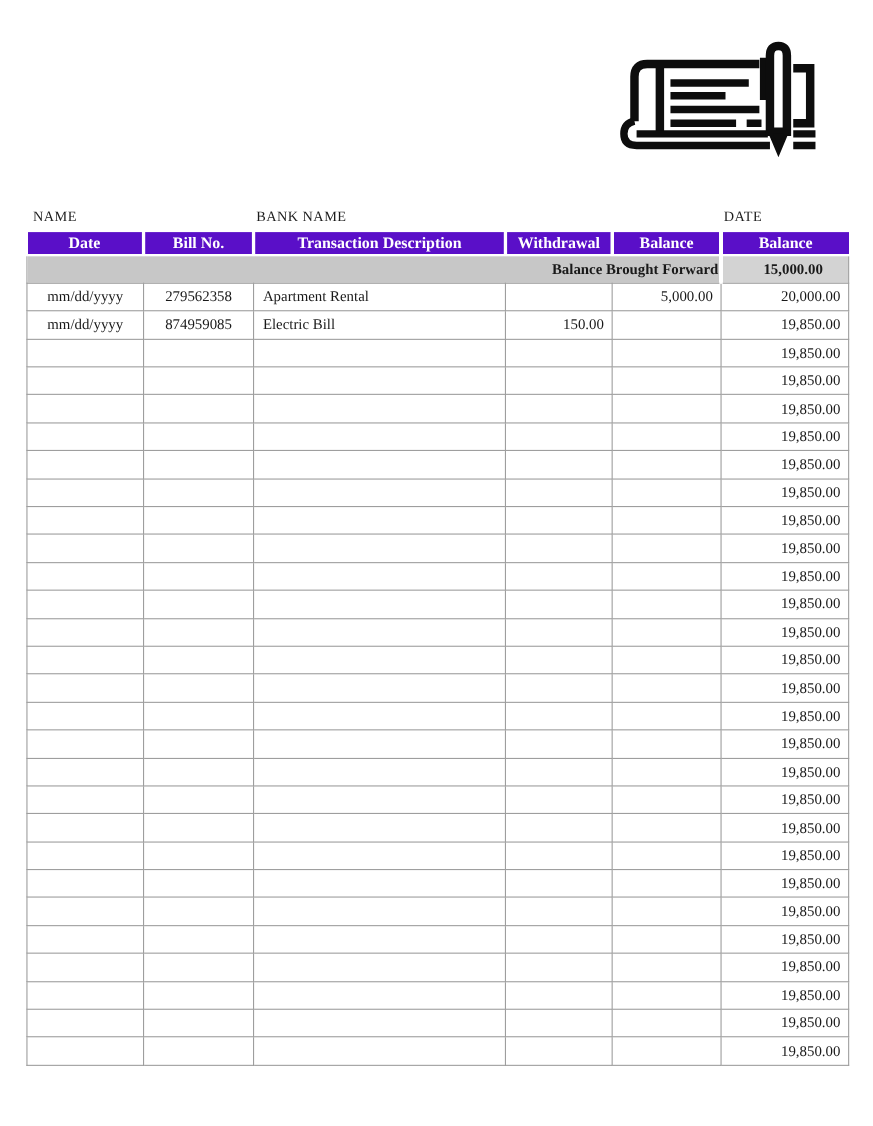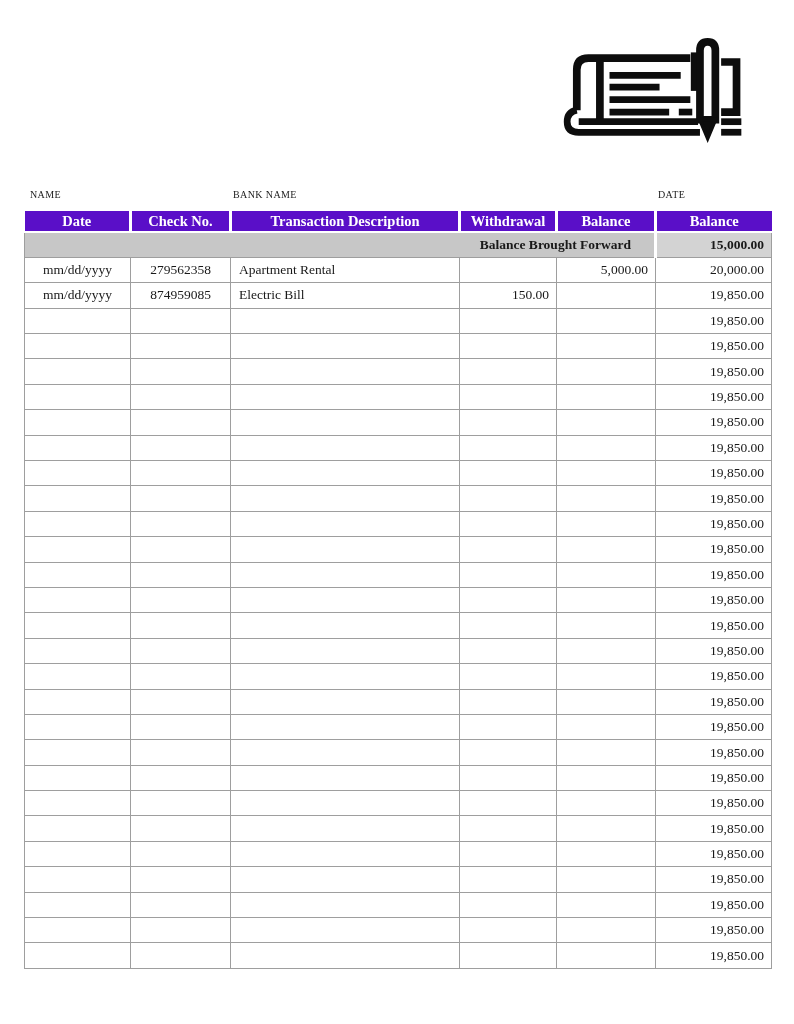--- a/index.html
+++ b/index.html
@@ -55,21 +55,21 @@
   }
   .v-name{left:6px;}
   .v-bank{left:209px;}
   .v-date{left:633px;}
   .info-labels{
     position:absolute;left:24px;top:189px;
     width:747px;height:16px;
   }
   .info-labels span{
     position:absolute;top:0;
-    font-size:10px;letter-spacing:.4px;color:#1c1c1c;white-space:nowrap;text-align:center;
+    font-size:13px;letter-spacing:.4px;color:#1c1c1c;white-space:nowrap;text-align:center;
   }
   .l-name{left:6px;}
   .l-bank{left:209px;}
   .l-date{left:634px;}
   
   .register{
     position:absolute;left:24px;top:211px;
   }
   table{
     border-collapse:collapse;
@@ -97,27 +97,27 @@
   td{
     border:1px solid var(--grid);
     height:25.4px;
     overflow:hidden;white-space:nowrap;
     padding:0;
   }
   .bf-row td{font-weight:bold;}
   .bf-label{
     background:var(--bf-left-bg);
     text-align:right;
-    padding-right:23px;
+    padding-right:1px;
     border-right:3px solid #ffffff;
   }
   .bf-balance{
     background:var(--bf-balance-bg);
     text-align:right;
-    padding-right:7px;
+    padding-right:23px;
   }
   .c-date,.c-check{text-align:center;}
   .c-desc{text-align:left;padding-left:8px;}
   .c-amt{text-align:right;padding-right:7px;}
 </style>
 </head>
 <body>
 
 <div class="page">
 
@@ -161,21 +161,21 @@
         <col style="width:106px">
           <col style="width:100px">
           <col style="width:229px">
         <col style="width:97px">
           <col style="width:99px">
           <col style="width:116px">
       </colgroup>
       <thead>
         <tr>
           <th>Date</th>
-          <th>Check No.</th>
+          <th>Bill No.</th>
           <th>Transaction Description</th>
           <th>Withdrawal</th>
           <th>Balance</th>
           <th>Balance</th>
         </tr>
       </thead>
       <tbody>
         <tr class="bf-row">
           <td class="bf-label" colspan="5">Balance Brought Forward</td>
           <td class="bf-balance">15,000.00</td>

